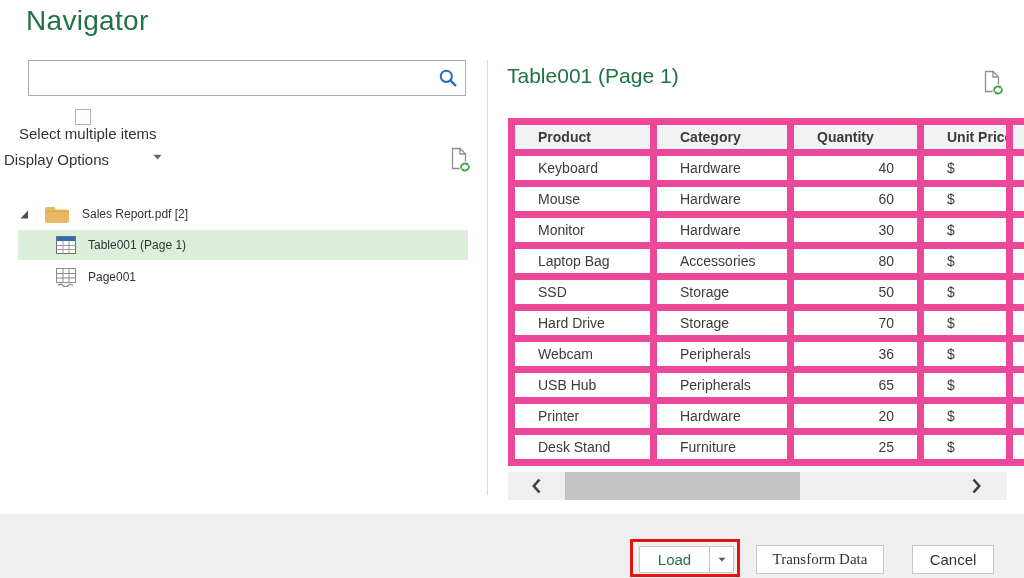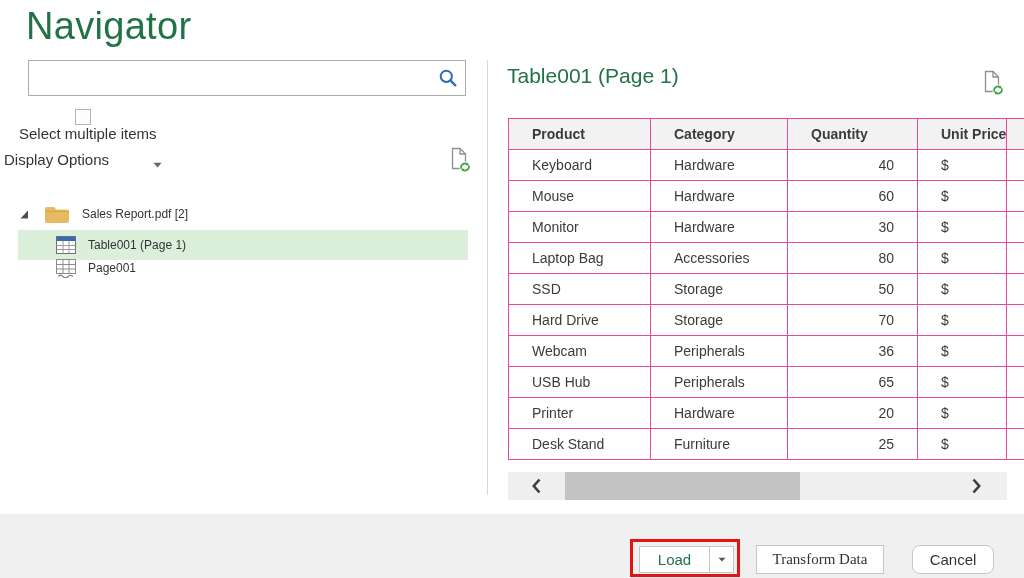--- a/index.html
+++ b/index.html
@@ -2,69 +2,69 @@
 <html><head>
 <meta charset="utf-8">
 <style>
   html,body{margin:0;padding:0;}
   body{
     width:1024px;height:578px;position:relative;overflow:hidden;
     background:#ffffff;color:#333;
     font-family:"Liberation Sans","DejaVu Sans",sans-serif;
   }
   
-  .dlg-title{position:absolute;left:26px;top:5px;font-size:38px;font-weight:300;color:#217346;letter-spacing:.3px;}
+  .dlg-title{position:absolute;left:26px;top:5px;font-size:28px;font-weight:300;color:#217346;letter-spacing:.3px;}
   .preview-title{position:absolute;left:507px;top:64px;font-size:21px;font-weight:300;color:#217346;}
   
   .search-box{position:absolute;left:28px;top:60px;width:438px;height:36px;border:1px solid #ababab;box-sizing:border-box;background:#fff;}
   .search-box input{position:absolute;left:0;top:0;width:404px;height:34px;border:none;outline:none;font-size:15px;padding:0 0 0 8px;background:transparent;font-family:inherit;}
   .search-box .mag{position:absolute;right:7px;top:7px;cursor:pointer;}
   .cb-row{position:absolute;left:10px;top:109px;display:flex;align-items:center;flex-direction:column;}
   .cb{width:14px;height:14px;border:1px solid #b3b3b3;background:#fdfdfd;display:inline-block;cursor:pointer;}
   .cb-row span.lbl{margin-left:9px;font-size:15px;color:#333;cursor:default;}
-  .disp-row{position:absolute;left:4px;top:151px;display:flex;align-items:flex-end;cursor:pointer;gap:32px;}
+  .disp-row{position:absolute;left:4px;top:151px;display:flex;align-items:flex-start;cursor:pointer;gap:32px;}
   .disp-row .lbl{font-size:15px;color:#333;}
   .disp-row svg{margin-left:12px;margin-top:3px;}
   .refresh-btn{position:absolute;cursor:pointer;}
   .refresh-left{left:450px;top:147px;}
   .refresh-right{left:983px;top:70px;}
   .vdivider{position:absolute;left:487px;top:60px;width:1px;height:435px;background:#d8d8d8;}
   
   .tree-row{position:absolute;left:18px;width:450px;height:30px;display:flex;align-items:center;cursor:pointer;}
   .tree-root{top:199px;}
   .tree-item1{top:230px;}
-  .tree-item2{top:253px;text-align:right;}
+  .tree-item2{top:262px;text-align:right;}
   .tree-item1.selected{background:#dcefdb;}
   .tree-row .tw{width:16px;display:flex;justify-content:flex-start;margin-left:2px;}
   .tree-row .icon{margin-left:0px;margin-right:12px;display:flex;align-items:center;}
   .tree-row .indent{width:38px;}
   .tree-row .lbl{font-size:12px;color:#333;}
   
   .tbl-wrap{position:absolute;left:508px;top:118px;width:516px;overflow:hidden;}
   table.preview{border-collapse:collapse;table-layout:fixed;width:517px;font-size:14px;}
-  table.preview th,table.preview td{border:1px solid #ec4899;height:31px;padding:0 23px;overflow:hidden;white-space:nowrap;box-sizing:border-box;}
+  table.preview th,table.preview td{border:7px solid #ec4899;height:31px;padding:0 23px;overflow:hidden;white-space:nowrap;box-sizing:border-box;}
   table.preview th{background:#f2f2f2;font-weight:bold;text-align:left;color:#3b3b3b;}
   table.preview td{background:#fff;color:#3b3b3b;}
   td.col-qty{text-align:right;}
   .c0{width:142px;}.c1{width:137px;}.c2{width:130px;}.c3{width:89px;}.c4{width:19px;}
   
   .hscroll{position:absolute;left:508px;top:472px;width:499px;height:28px;background:#efefef;}
   .hscroll .thumb{position:absolute;left:57px;top:0;width:235px;height:28px;background:#c3c3c3;cursor:grab;}
   .hscroll .chev{position:absolute;top:6px;cursor:pointer;}
   .hscroll .chev.left{left:24px;}
   .hscroll .chev.right{right:26px;}
   
   .footer{position:absolute;left:0;top:514px;width:1024px;height:64px;background:#f0f0f0;}
   .btn{position:absolute;top:545px;height:29px;background:#fff;border:1px solid #c6c6c6;box-sizing:border-box;
        font-size:15px;color:#333;display:flex;align-items:center;justify-content:center;cursor:pointer;font-family:inherit;}
   .split{position:absolute;left:639px;top:546px;height:27px;display:flex;}
   .split .main{width:71px;background:#fff;border:1px solid #c6c6c6;box-sizing:border-box;display:flex;align-items:center;justify-content:center;font-size:15px;color:#217346;cursor:pointer;}
   .split .arrow{width:24px;background:#fff;border:1px solid #c6c6c6;border-left:none;box-sizing:border-box;display:flex;align-items:center;justify-content:center;cursor:pointer;}
   .btn-transform{left:756px;width:128px;font-family:Liberation Serif, serif;}
-  .btn-cancel{left:912px;width:82px;border-radius:8px;}
+  .btn-cancel{left:912px;width:82px;}
   .annotation{position:absolute;left:630px;top:539px;width:110px;height:38px;border:3px solid #e21414;box-sizing:border-box;pointer-events:none;}
 </style>
 </head>
 <body>
 
 <div class="dlg-title">Navigator</div>
 
 <div class="search-box">
   <input type="text" placeholder="" style="">
   <span class="mag">

